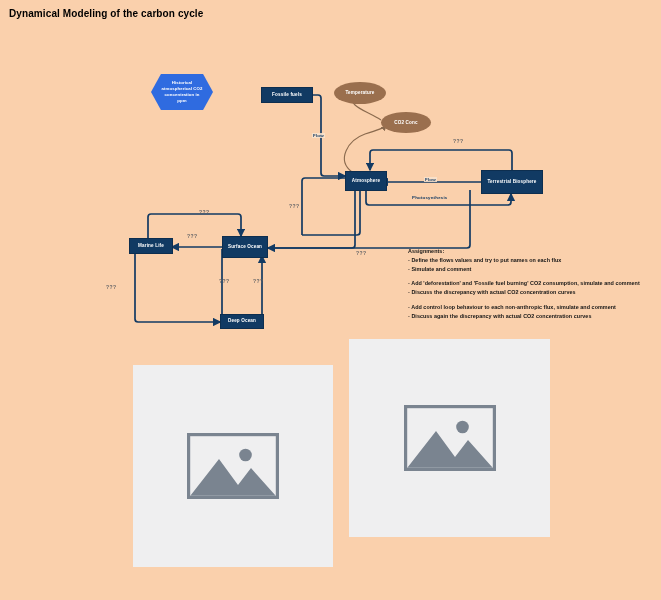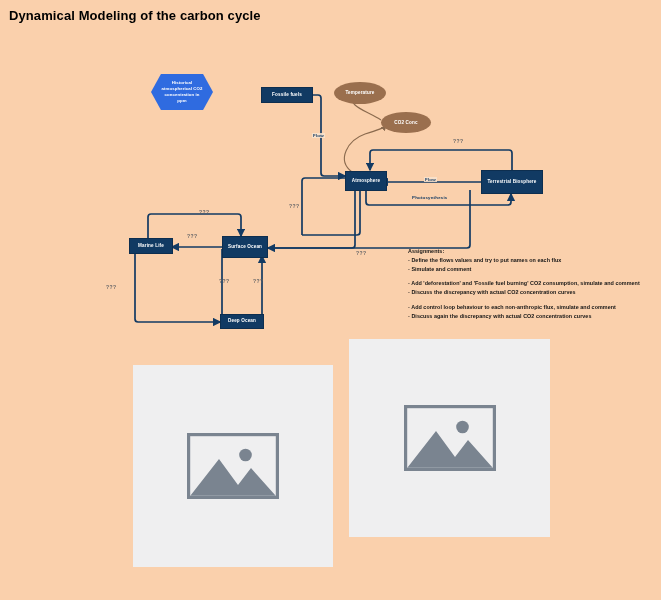--- a/index.html
+++ b/index.html
@@ -5,21 +5,21 @@
 <style>
   html,body{margin:0;padding:0;}
   body{
     width:661px;height:600px;overflow:hidden;
     background:#fad0ac;
     font-family:"Liberation Sans", sans-serif;
     position:relative;
   }
   #page-title{
     position:absolute;left:9px;top:8px;
-    font-size:13px;font-weight:bold;color:#000;
+    font-size:10px;font-weight:bold;color:#000;
     letter-spacing:.1px;
   }
   #diagram{position:absolute;left:0;top:0;width:661px;height:600px;}
   .node{
     position:absolute;
     background:#113a63;
     border:1px solid #0d2e4f;
     color:#ffffff;
     font-size:4.6px;font-weight:bold;
     display:flex;align-items:center;justify-content:center;

